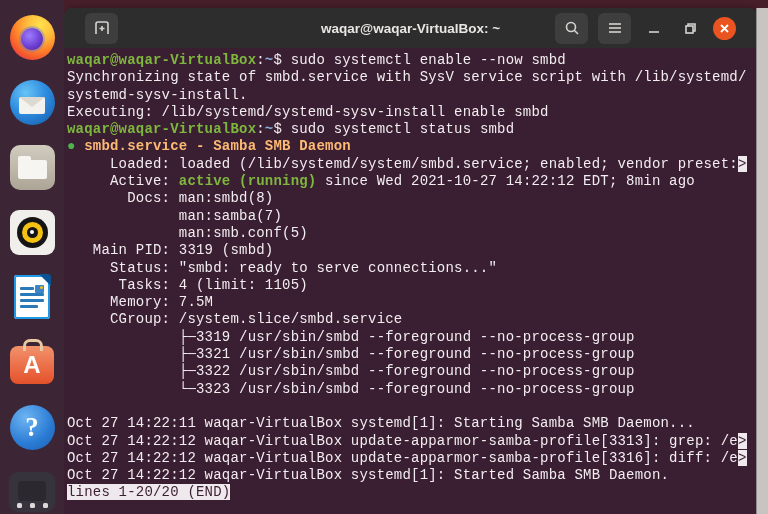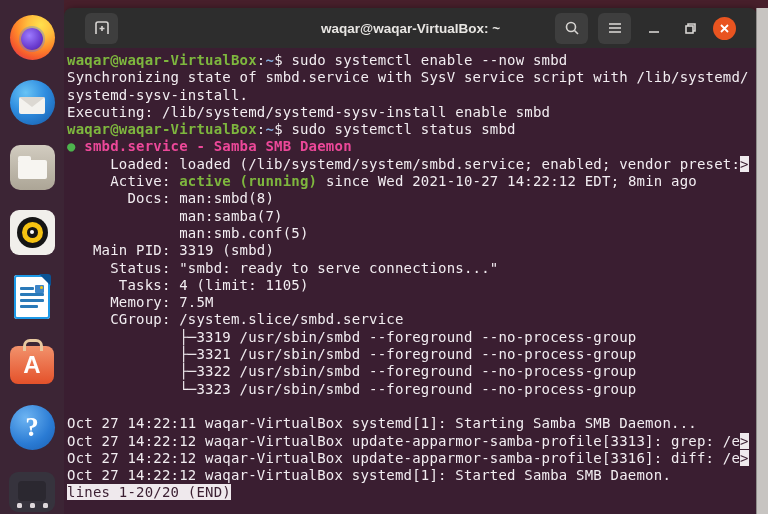--- a/index.html
+++ b/index.html
@@ -90,27 +90,27 @@
   
   .term{
     position:absolute;left:0;top:40px;right:0;bottom:0;
     background:var(--terminal_bg,#3a1e31);
     color:var(--terminal_fg,#f2edf1);
     font-family:"DejaVu Sans Mono",monospace;
     font-size:14px;line-height:17.3px;letter-spacing:0.2px;
     white-space:pre;overflow:hidden;
     padding:4px 0 0 3px;box-sizing:border-box;
   }
-  .tline{height:17.3px;}
+  .tline{height:17.3px;font-family:Liberation Mono, monospace;}
   .seg-t{color:var(--terminal_fg,#f2edf1);}
   .seg-p{color:var(--prompt_green,#7eb73e);font-weight:bold;}
   .seg-u{color:var(--path_blue,#86aede);font-weight:bold;}
   .seg-g{color:var(--prompt_green,#7eb73e);font-weight:bold;text-align:right;}
   .seg-G{color:var(--status_green,#4db34d);}
-  .seg-B{color:#ec4899;font-weight:bold;}
+  .seg-B{color:#fdba74;font-weight:bold;}
   .seg-v{background:var(--inverse_bg,#efe9ed);color:var(--terminal_bg,#3a1e31);}
 
   
   .right-strip{
     position:absolute;right:0;top:8px;width:11px;height:506px;
     background:var(--scrollbar,#c7c4c1);border-left:1px solid #8f8d8b;z-index:10;cursor:pointer;
   }
 </style>
 </head>
 <body>

